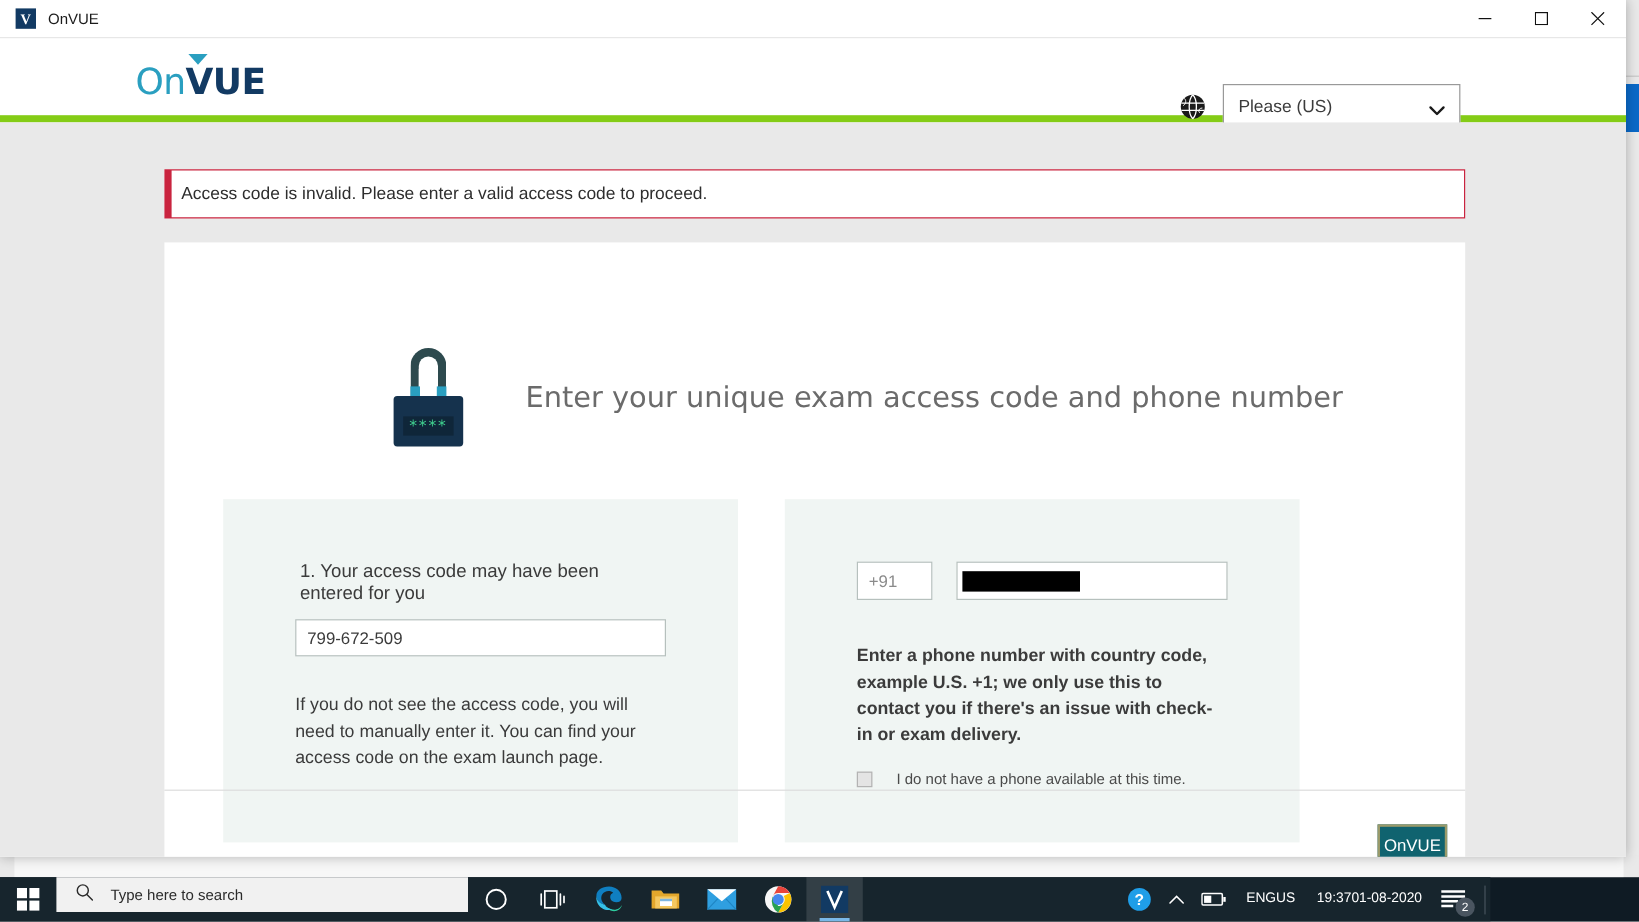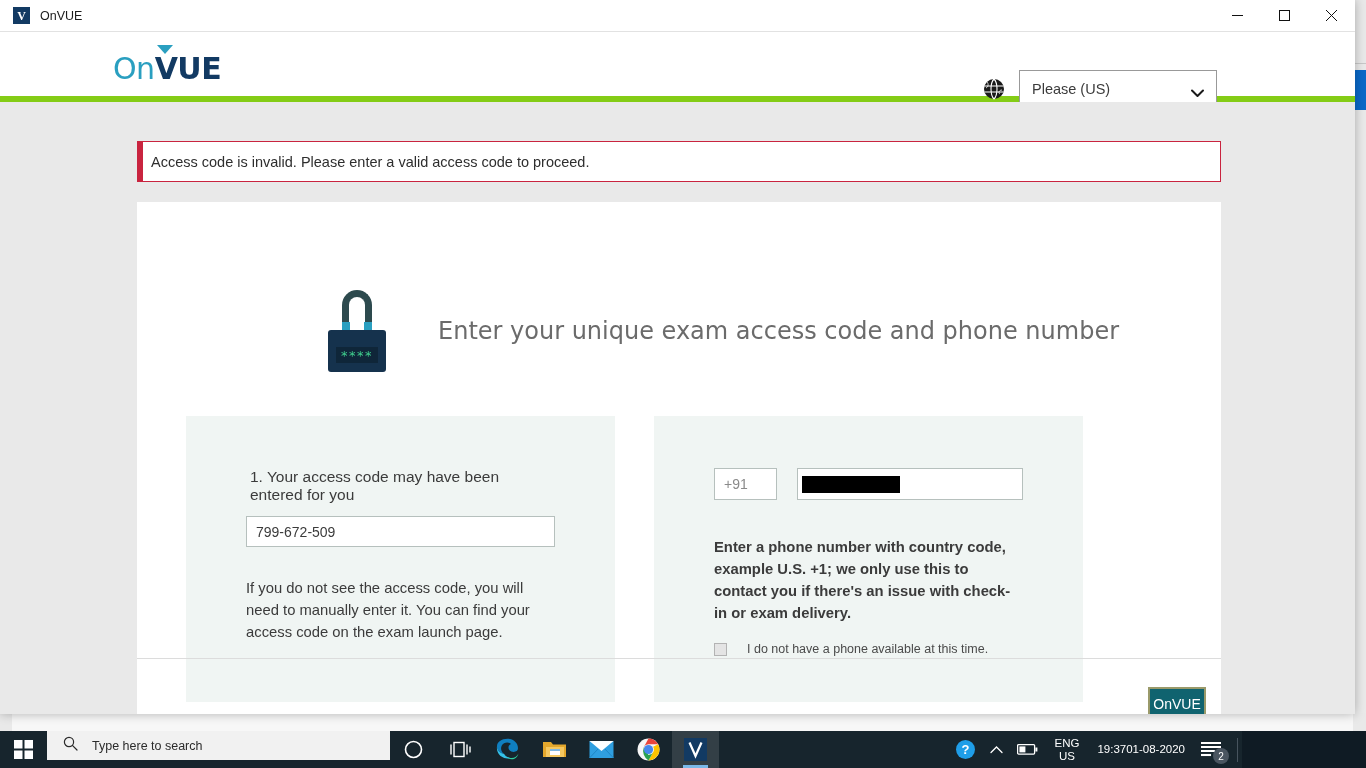--- a/index.html
+++ b/index.html
@@ -508,21 +508,21 @@
     padding-right: 4px;
   }
   .tray-item {
     display: flex;
     align-items: center;
     justify-content: center;
     height: 37px;
     padding: 0 7px;
   }
   #tray-lang {
-    flex-direction: column;
+    flex-direction: row;
     justify-content: center;
     line-height: 13px;
     color: #ffffff;
     font-size: 11.5px;
     padding: 0 9px;
   }
   #tray-clock {
     justify-content: center;
     line-height: 13px;
     color: #ffffff;

